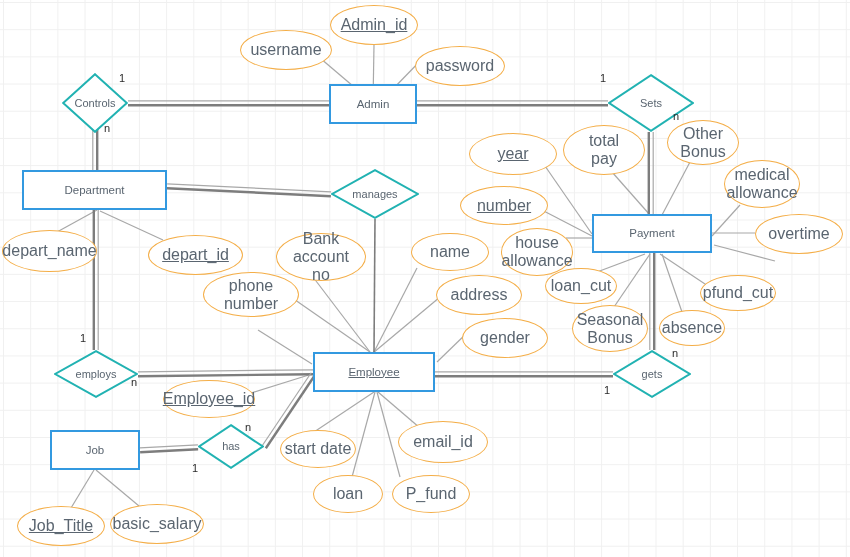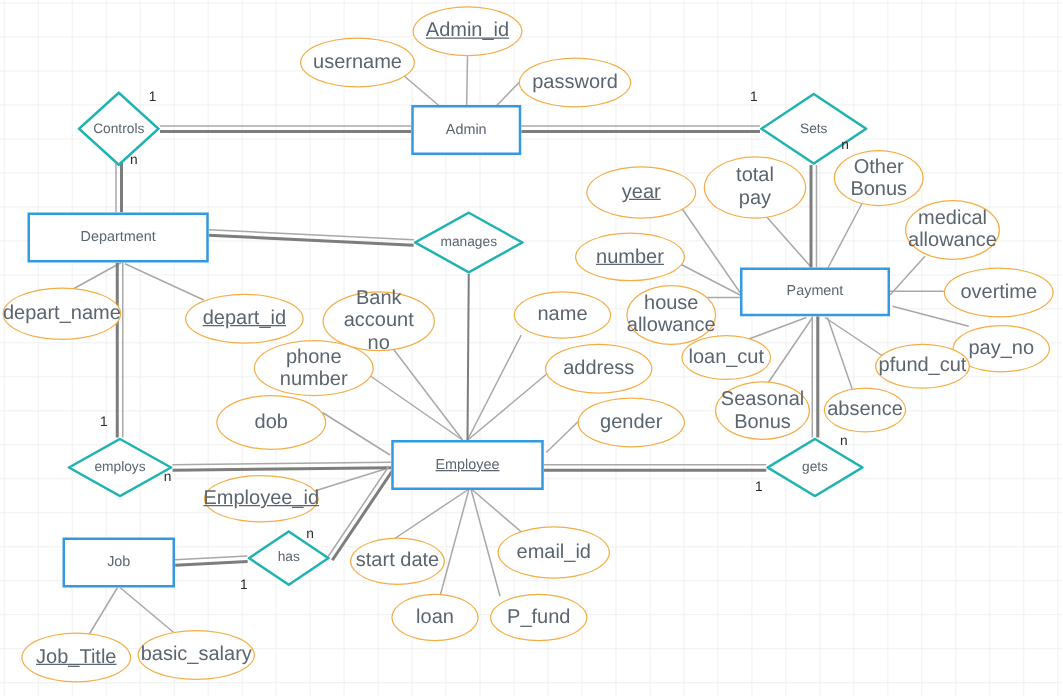--- a/index.html
+++ b/index.html
@@ -179,59 +179,53 @@
       <span class="txt">Other
 Bonus</span>
     </div>
     <div class="node attribute" style="left: 724px; top: 160px; width: 76px; height: 48px;">
       <span class="txt">medical
 allowance</span>
     </div>
     <div class="node attribute" style="left: 755px; top: 214px; width: 88px; height: 40px;">
       <span class="txt">overtime</span>
     </div>
-    <div class="node attribute" style="left: 762px; top: 260px; width: 78px; height: 38px;">
-      <span class="txt">pay_no</span>
-    </div>
     <div class="node attribute" style="left: 501px; top: 228px; width: 72px; height: 48px;">
       <span class="txt">house
 allowance</span>
     </div>
     <div class="node attribute" style="left: 545px; top: 268px; width: 72px; height: 36px;">
       <span class="txt">loan_cut</span>
     </div>
     <div class="node attribute" style="left: 572px; top: 305px; width: 76px; height: 47px;">
       <span class="txt">Seasonal
 Bonus</span>
     </div>
     <div class="node attribute" style="left: 659px; top: 310px; width: 66px; height: 36px;">
       <span class="txt">absence</span>
     </div>
     <div class="node attribute" style="left: 700px; top: 275px; width: 76px; height: 36px;">
       <span class="txt">pfund_cut</span>
     </div>
-    <div class="node attribute" style="left: 258px; top: 233px; width: 90px; height: 48px; align-items: center;">
+    <div class="node attribute" style="left: 276px; top: 233px; width: 90px; height: 48px; align-items: center;">
       <span class="txt">Bank account
 no</span>
     </div>
     <div class="node attribute" style="left: 411px; top: 233px; width: 78px; height: 38px;">
       <span class="txt">name</span>
     </div>
     <div class="node attribute" style="left: 436px; top: 275px; width: 86px; height: 40px;">
       <span class="txt">address</span>
     </div>
     <div class="node attribute" style="left: 462px; top: 318px; width: 86px; height: 40px;">
       <span class="txt">gender</span>
     </div>
     <div class="node attribute" style="left: 203px; top: 272px; width: 96px; height: 45px;">
       <span class="txt">phone
 number</span>
-    </div>
-    <div class="node attribute" style="left: 173px; top: 316px; width: 88px; height: 44px;">
-      <span class="txt">dob</span>
     </div>
     <div class="node attribute" style="left: 163px; top: 380px; width: 92px; height: 38px;">
       <span class="txt key">Employee_id</span>
     </div>
     <div class="node attribute" style="left: 280px; top: 430px; width: 76px; height: 38px;">
       <span class="txt">start date</span>
     </div>
     <div class="node attribute" style="left: 398px; top: 421px; width: 90px; height: 42px;">
       <span class="txt">email_id</span>
     </div>

